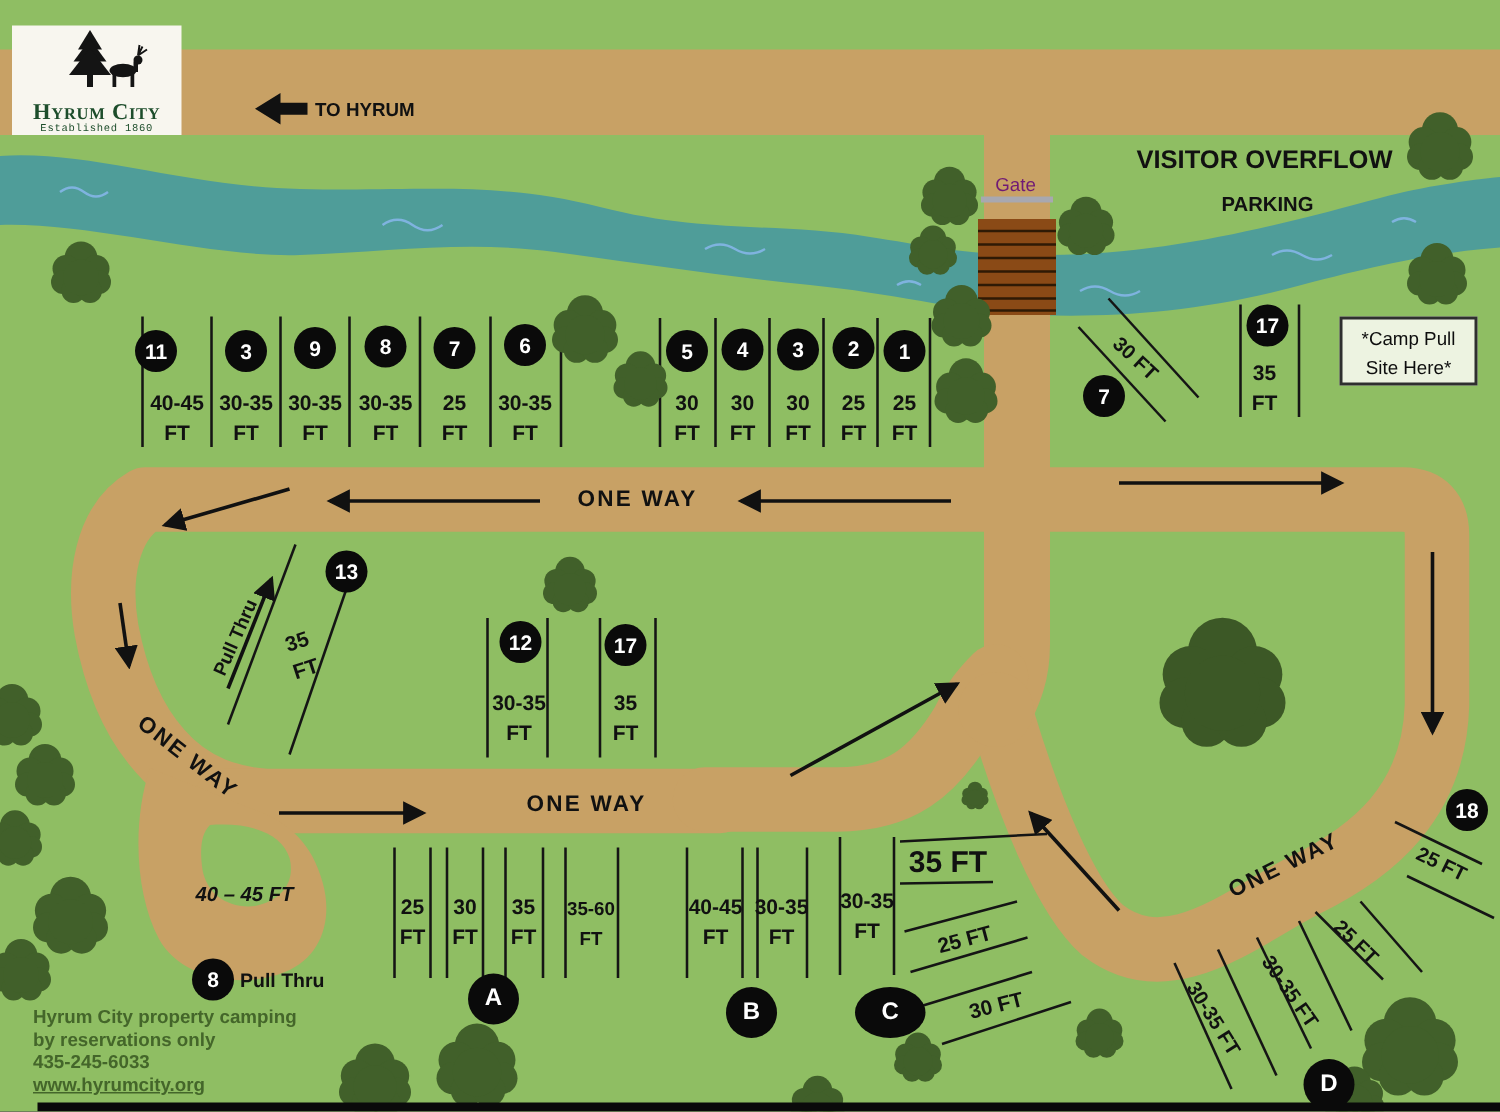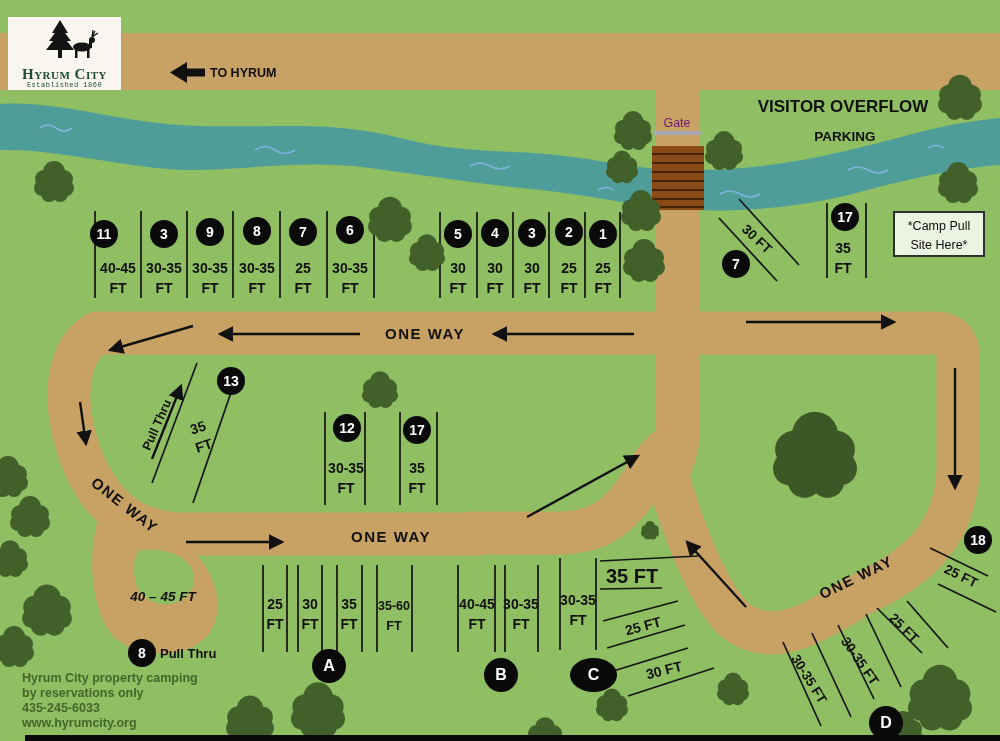--- a/index.html
+++ b/index.html
@@ -23,21 +23,21 @@
   #logo{position:absolute;left:8px;top:17px;width:113px;height:73px;background:#F8F6EF;text-align:center;}
   #logo .nm{font-family:"Liberation Serif",serif;font-variant:small-caps;font-weight:bold;
             font-size:15px;color:#1D4D2B;line-height:14px;margin-top:2px;letter-spacing:.5px;}
   #logo .est{font-family:Liberation Mono, monospace;font-size:7px;color:#1D4D2B;letter-spacing:.5px;}
   #title{position:absolute;left:501px;top:48px;transform:translateX(-50%);
          font-family:"DejaVu Serif","Liberation Serif",serif;font-weight:bold;font-size:25px;color:#0d0d0d;}
   #host{position:absolute;left:893px;top:211px;width:92px;height:46px;background:rgba(250,250,242,.88);
         border:2px solid #2f2f2f;box-sizing:border-box;text-align:center;font-size:12.5px;line-height:19px;
         padding-top:4px;color:#0d0d0d;}
   #footer{position:absolute;left:22px;top:671px;font-weight:bold;font-size:12.5px;line-height:15px;color:#44662A;}
-  #footer .u{}
+  #footer .u{text-decoration:underline;}
   #btmbar{position:absolute;left:25px;top:735px;width:975px;height:6px;background:#0a0a0a;}
 </style>
 </head>
 <body>
 
 <div id="map">
 
 <svg id="base" width="1000" height="741">
   <defs>
     <marker id="ah" viewBox="0 0 10 10" refX="8.5" refY="5" markerWidth="6.5" markerHeight="6.5" orient="auto">

